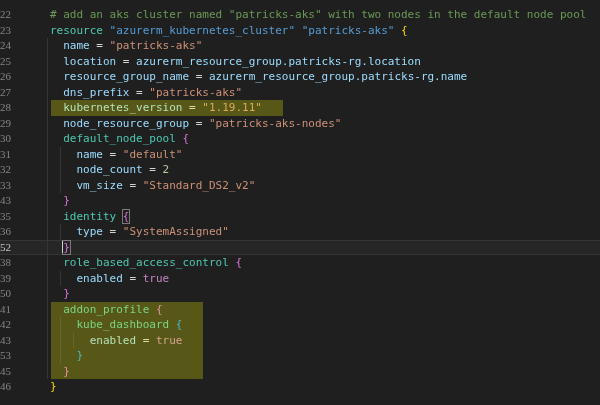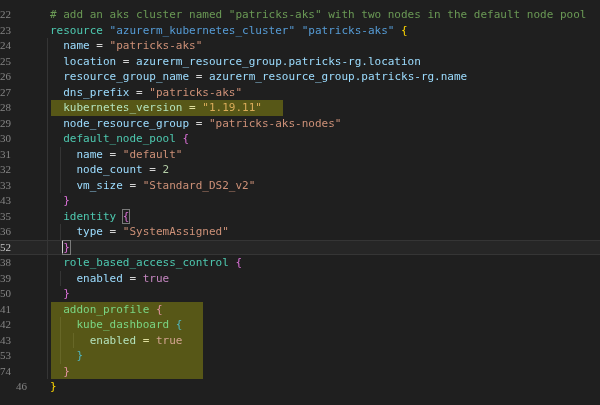--- a/index.html
+++ b/index.html
@@ -40,18 +40,18 @@
     <div class="row" style="top: 208.5px;"><div class="num" style="color: rgb(133, 133, 133);">35</div><div class="guide" style="left: 47px; background: rgb(53, 53, 53);"></div><div class="code" style="padding-left: 13.24px;"><span class="tok" style="color: rgb(78, 201, 176);">identity</span><span class="tok" style="color: rgb(212, 212, 212);"> </span><span class="tok boxed" style="color: rgb(218, 112, 214);">{</span></div></div>
     <div class="row" style="top: 224px;"><div class="num" style="color: rgb(133, 133, 133);">36</div><div class="guide" style="left: 47px; background: rgb(53, 53, 53);"></div><div class="guide" style="left: 60.24px; background: rgb(53, 53, 53);"></div><div class="code" style="padding-left: 26.48px;"><span class="tok" style="color: rgb(156, 220, 254);">type</span><span class="tok" style="color: rgb(212, 212, 212);"> = </span><span class="tok" style="color: rgb(206, 145, 120);">"SystemAssigned"</span></div></div>
     <div class="row active" style="top: 239.5px;"><div class="num" style="color: rgb(198, 198, 198);">52</div><div class="guide" style="left: 47px; background: rgb(53, 53, 53);"></div><div class="code" style="padding-left: 13.24px;"><span class="tok boxed" style="color: rgb(218, 112, 214);">}</span></div></div>
     <div class="row" style="top: 255px;"><div class="num" style="color: rgb(133, 133, 133);">38</div><div class="guide" style="left: 47px; background: rgb(53, 53, 53);"></div><div class="code" style="padding-left: 13.24px;"><span class="tok" style="color: rgb(78, 201, 176);">role_based_access_control</span><span class="tok" style="color: rgb(212, 212, 212);"> </span><span class="tok" style="color: rgb(218, 112, 214);">{</span></div></div>
     <div class="row" style="top: 270.5px;"><div class="num" style="color: rgb(133, 133, 133);">39</div><div class="guide" style="left: 47px; background: rgb(53, 53, 53);"></div><div class="guide" style="left: 60.24px; background: rgb(53, 53, 53);"></div><div class="code" style="padding-left: 26.48px;"><span class="tok" style="color: rgb(156, 220, 254);">enabled</span><span class="tok" style="color: rgb(212, 212, 212);"> = </span><span class="tok" style="color: rgb(197, 134, 192);">true</span></div></div>
     <div class="row" style="top: 286px;"><div class="num" style="color: rgb(133, 133, 133);">50</div><div class="guide" style="left: 47px; background: rgb(53, 53, 53);"></div><div class="code" style="padding-left: 13.24px;"><span class="tok" style="color: rgb(218, 112, 214);">}</span></div></div>
     <div class="row" style="top: 301.5px;"><div class="num" style="color: rgb(133, 133, 133);">41</div><div class="guide" style="left: 47px; background: rgb(53, 53, 53);"></div><div class="code" style="padding-left: 13.24px;"><span class="tok" style="color: rgb(78, 201, 176);">addon_profile</span><span class="tok" style="color: rgb(212, 212, 212);"> </span><span class="tok" style="color: rgb(218, 112, 214);">{</span></div></div>
     <div class="row" style="top: 317px;"><div class="num" style="color: rgb(133, 133, 133);">42</div><div class="guide" style="left: 47px; background: rgb(53, 53, 53);"></div><div class="guide" style="left: 60.24px; background: rgb(53, 53, 53);"></div><div class="code" style="padding-left: 26.48px;"><span class="tok" style="color: rgb(78, 201, 176);">kube_dashboard</span><span class="tok" style="color: rgb(212, 212, 212);"> </span><span class="tok" style="color: rgb(23, 159, 255);">{</span></div></div>
     <div class="row" style="top: 332.5px;"><div class="num" style="color: rgb(133, 133, 133);">43</div><div class="guide" style="left: 47px; background: rgb(53, 53, 53);"></div><div class="guide" style="left: 60.24px; background: rgb(53, 53, 53);"></div><div class="guide" style="left: 73.48px; background: rgb(53, 53, 53);"></div><div class="code" style="padding-left: 39.72px;"><span class="tok" style="color: rgb(156, 220, 254);">enabled</span><span class="tok" style="color: rgb(212, 212, 212);"> = </span><span class="tok" style="color: rgb(197, 134, 192);">true</span></div></div>
     <div class="row" style="top: 348px;"><div class="num" style="color: rgb(133, 133, 133);">53</div><div class="guide" style="left: 47px; background: rgb(53, 53, 53);"></div><div class="guide" style="left: 60.24px; background: rgb(53, 53, 53);"></div><div class="code" style="padding-left: 26.48px;"><span class="tok" style="color: rgb(23, 159, 255);">}</span></div></div>
-    <div class="row" style="top: 363.5px;"><div class="num" style="color: rgb(133, 133, 133);">74</div><div class="guide" style="left: 47px; background: rgb(53, 53, 53);"></div><div class="code" style="padding-left: 13.24px;"><span class="tok" style="color: rgb(218, 112, 214);">}</span></div></div>
-    <div class="row" style="top: 379px;"><div class="num" style="color: rgb(133, 133, 133); padding-left: 16px;">46</div><div class="code" style="padding-left: 0px;"><span class="tok" style="color: rgb(255, 215, 0);">}</span></div></div>
+    <div class="row" style="top: 363.5px;"><div class="num" style="color: rgb(133, 133, 133);">45</div><div class="guide" style="left: 47px; background: rgb(53, 53, 53);"></div><div class="code" style="padding-left: 13.24px;"><span class="tok" style="color: rgb(218, 112, 214);">}</span></div></div>
+    <div class="row" style="top: 379px;"><div class="num" style="color: rgb(133, 133, 133);">46</div><div class="code" style="padding-left: 0px;"><span class="tok" style="color: rgb(255, 215, 0);">}</span></div></div>
     <div class="hl" style="background: rgba(255, 255, 0, 0.25); left: 51px; top: 100px; width: 231.7px; height: 15.5px;"></div>
     <div class="hl" style="background: rgba(255, 255, 0, 0.25); left: 51px; top: 301.5px; width: 152.26px; height: 77.5px;"></div>
     <div class="caret" style="background: rgb(207, 207, 207); left: 61.74px; top: 241px;"></div>
   </div>
 
 </body></html>

